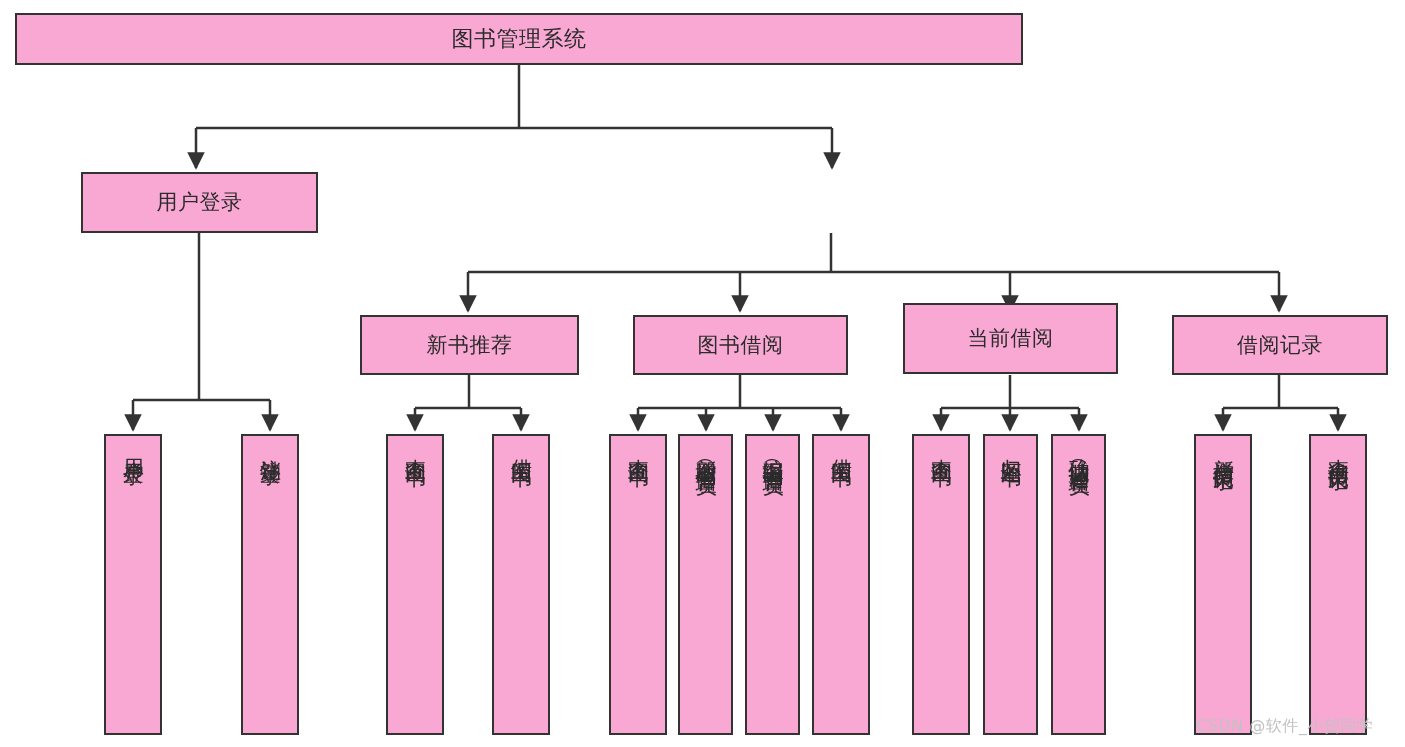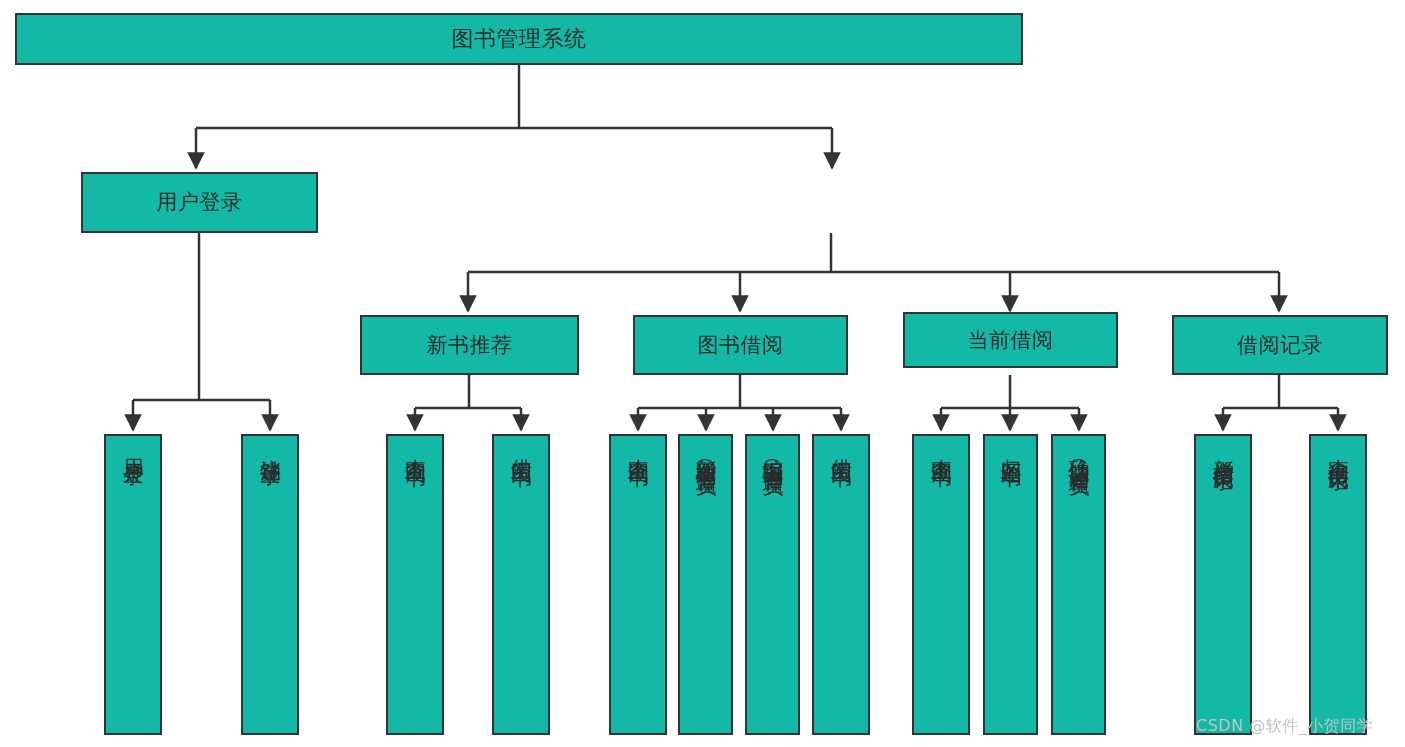--- a/index.html
+++ b/index.html
@@ -21,21 +21,21 @@
     left: 0;
     top: 0;
     width: 1405px;
     height: 747px;
     pointer-events: none;
   }
   .node {
     position: absolute;
     box-sizing: border-box;
     border: 2.5px solid #333333;
-    background: #14b8a6;
+    background: #f9a8d4;
     display: flex;
     align-items: center;
     justify-content: center;
     color: #2b2b2b;
   }
   .node .label {
     display: block;
     text-align: center;
     line-height: 1.18;
     letter-spacing: 0.5px;
@@ -132,21 +132,21 @@
   <div class="node h" style="left:81px; top:172px; width:237px; height:61px;">
     <span class="label">用户登录</span>
   </div>
 
   <div class="node h" style="left:360px; top:315px; width:219px; height:60px;">
     <span class="label">新书推荐</span>
   </div>
   <div class="node h" style="left:633px; top:315px; width:215px; height:60px;">
     <span class="label">图书借阅</span>
   </div>
-  <div class="node h" style="left:903px; top:312px; width:215px; height:56px;">
+  <div class="node h" style="left:903px; top:303px; width:215px; height:71px;">
     <span class="label">当前借阅</span>
   </div>
   <div class="node h" style="left:1172px; top:315px; width:216px; height:60px;">
     <span class="label">借阅记录</span>
   </div>
 
   <div class="node v" style="left:104px; top:434px; width:58px; height:301px;">
     <span class="label">用户登录</span>
   </div>
   <div class="node v" style="left:241px; top:434px; width:58px; height:301px;">

